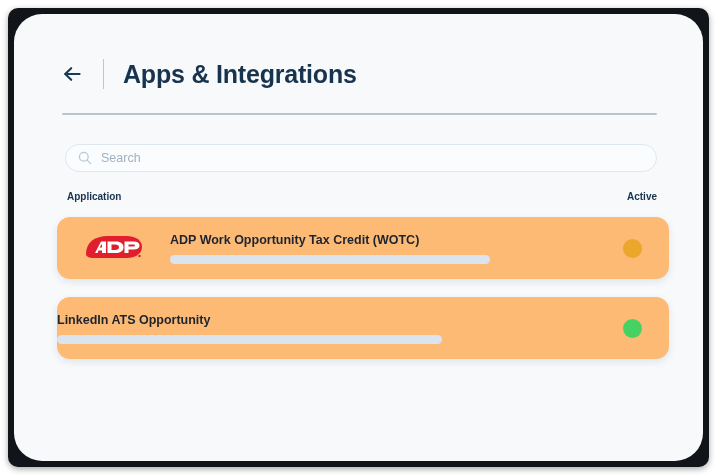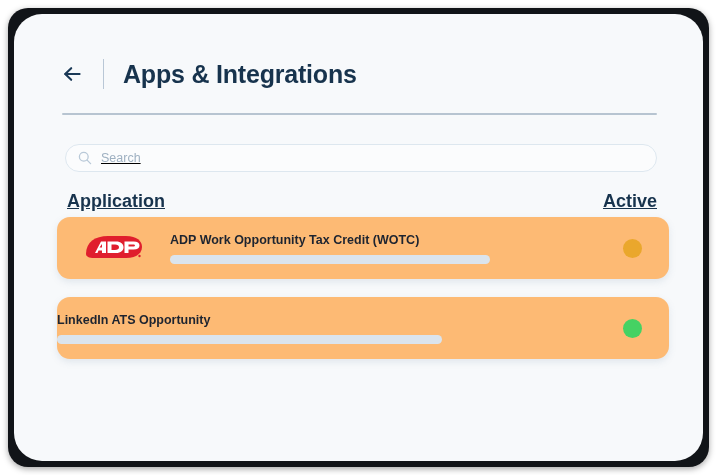--- a/index.html
+++ b/index.html
@@ -14,21 +14,21 @@
     overflow: hidden;
   }
 
   
   #device-frame {
     position: absolute;
     left: 8px;
     top: 8px;
     width: 701px;
     height: 459px;
-    border-radius: 20px;
+    border-radius: 10px;
     background: #111418;
     box-sizing: border-box;
     box-shadow: 0 2px 6px rgba(0,0,0,.35);
   }
   #screen {
     position: absolute;
     left: 6px;
     top: 6px;
     right: 6px;
     bottom: 6px;
@@ -87,21 +87,20 @@
     top: 130px;
     width: 592px;
     height: 28px;
     box-sizing: border-box;
     border: 1px solid #dde7ef;
     border-radius: 14px;
     background: #fbfcfd;
     display: flex;
     align-items: center;
     padding: 0 12px;
-    text-decoration: underline;
   }
   #search-icon { flex: 0 0 auto; display:block; margin-right: 9px; }
   #search-input {
     border: none;
     outline: none;
     background: transparent;
     font-family: "Liberation Sans", sans-serif;
     font-size: 12.5px;
     color: #4a5a6a;
     width: 100%;
@@ -113,24 +112,23 @@
   #column-headers {
     position: absolute;
     left: 53px;
     top: 177px;
     width: 590px;
     display: flex;
     justify-content: space-between;
     align-items: baseline;
   }
   .col-head {
-    font-size: 18px;
+    font-size: 10px;
     font-weight: bold;
     color: #17334d;
-    text-decoration: underline;
   }
 
   
   #app-list {
     position: absolute;
     left: 43px;
     top: 203px;
     width: 612px;
   }
   .app-row {

